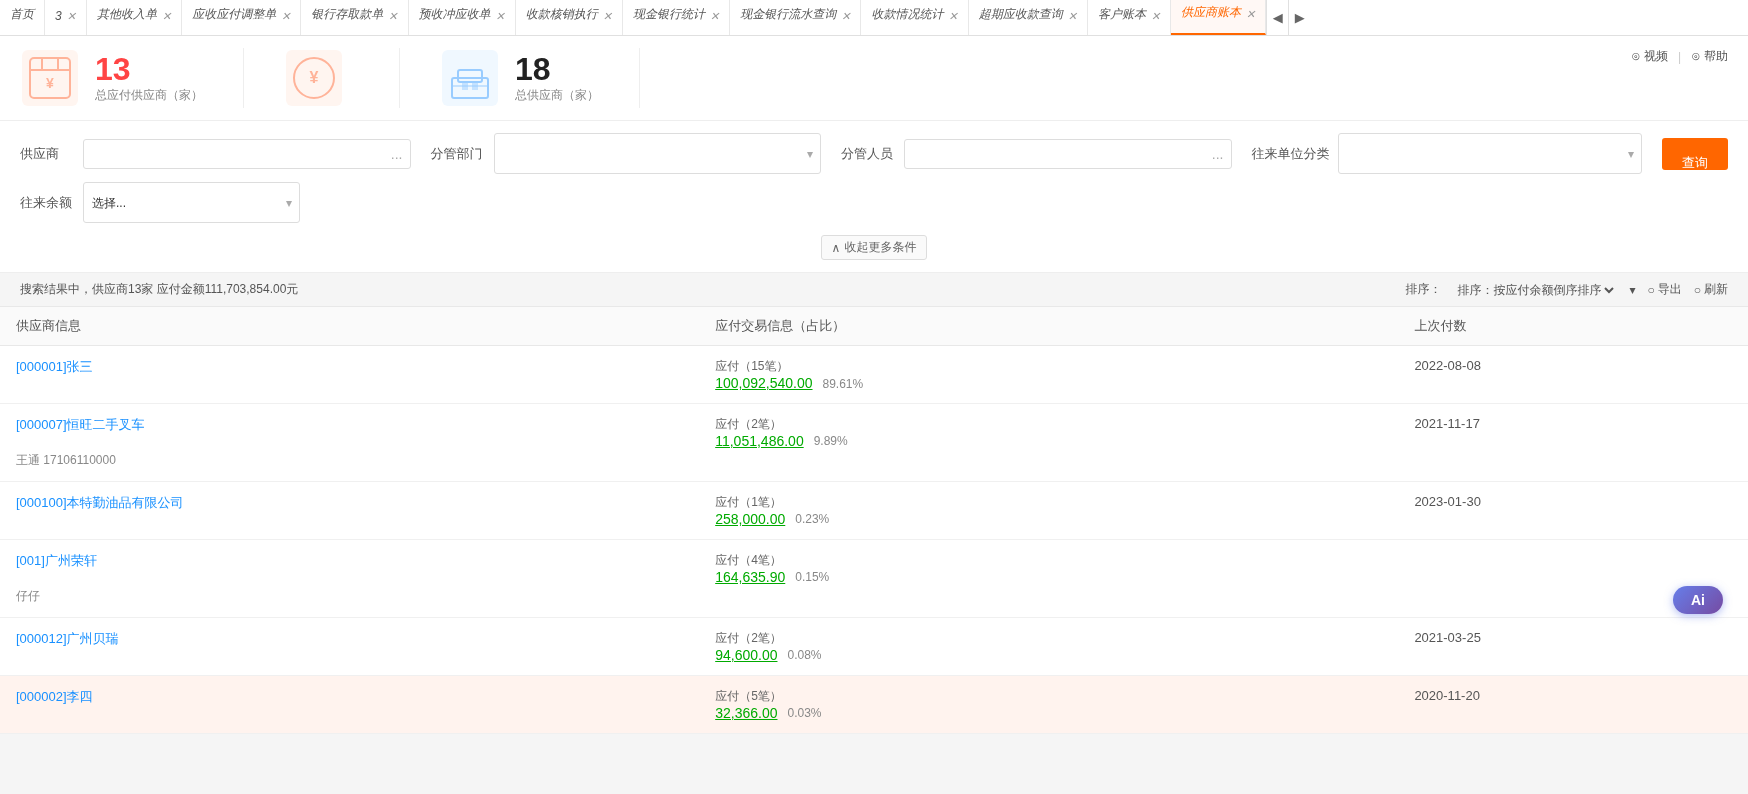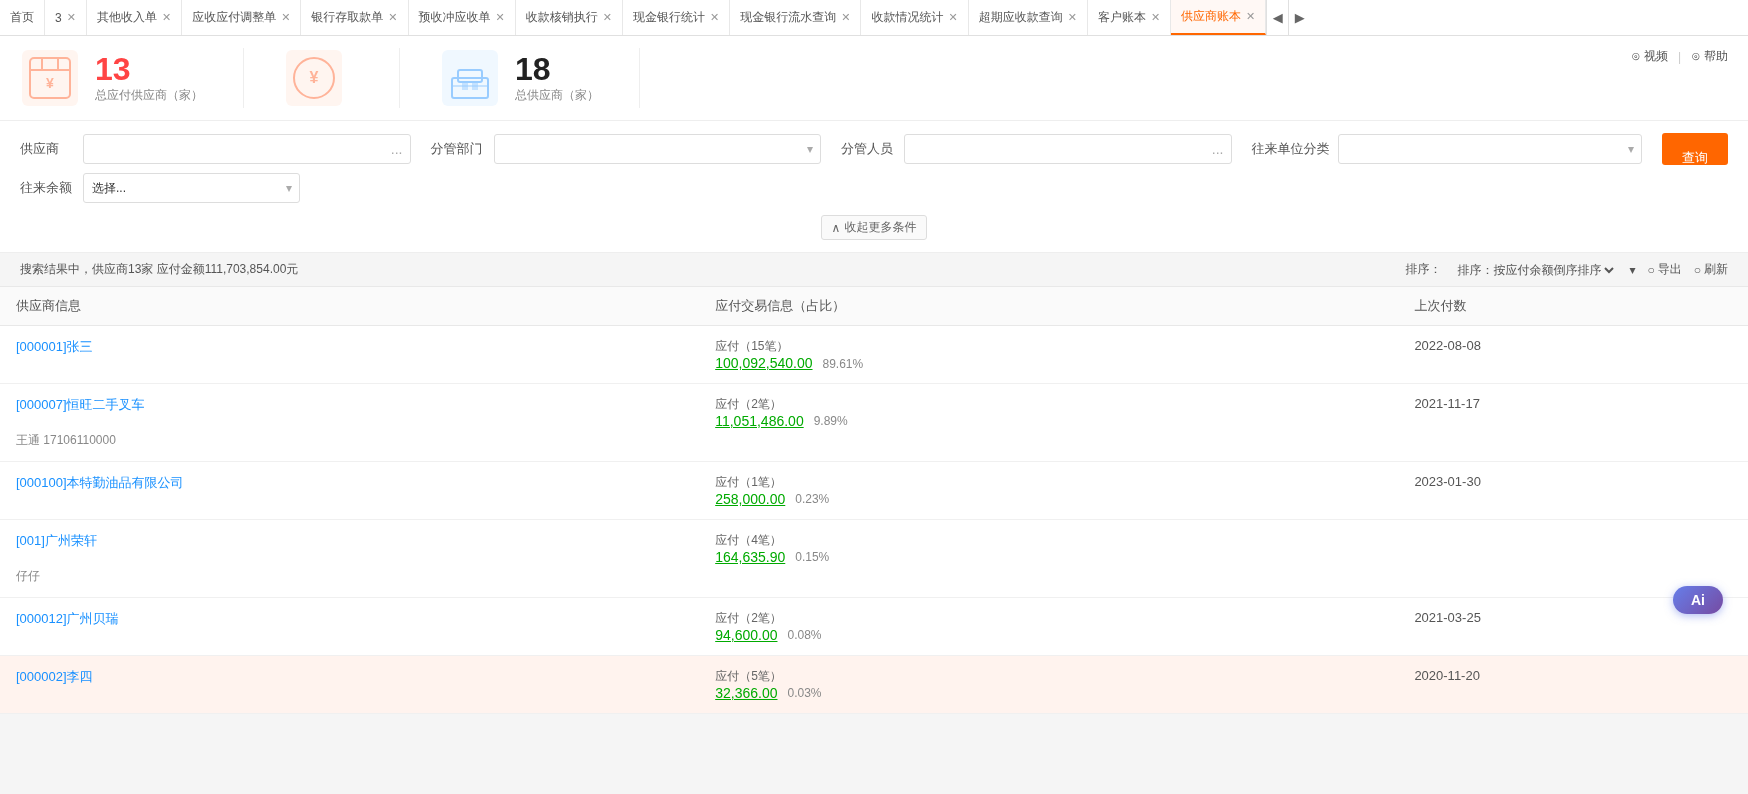--- a/index.html
+++ b/index.html
@@ -10,29 +10,30 @@
       background: #fff;
       border-bottom: 1px solid #e0e0e0;
       display: flex;
       align-items: center;
       height: 36px;
       overflow: hidden;
       flex-shrink: 0;
     }
     .nav-tab {
       display: flex;
-      align-items: center;
-      padding: 2px 10px;
+      align-items: flex-end;
+      padding: 12px 10px;
       height: 100%;
       font-size: 12px;
       color: #555;
       border-right: 1px solid #e8e8e8;
       white-space: nowrap;
       cursor: pointer;
       flex-shrink: 0;
+      font-style: italic;
     }
     .nav-tab.active { color: #ff6600; border-bottom: 2px solid #ff6600; background: #fff8f5; }
     .nav-tab .close-btn {
       margin-left: 5px;
       color: #999;
       font-size: 11px;
       cursor: pointer;
     }
     .nav-arrow {
       display: flex;
@@ -144,21 +145,21 @@
       cursor: pointer;
     }
     .select-wrap {
       flex: 1;
       position: relative;
       display: flex;
       align-items: center;
     }
     .select-inner {
       flex: 1;
-      height: 30px;
+      height: 41px;
       border: 1px solid #ddd;
       border-radius: 3px;
       padding: 0 28px 0 8px;
       font-size: 12px;
       color: #333;
       outline: none;
       background: #fff;
       appearance: none;
       cursor: pointer;
     }

